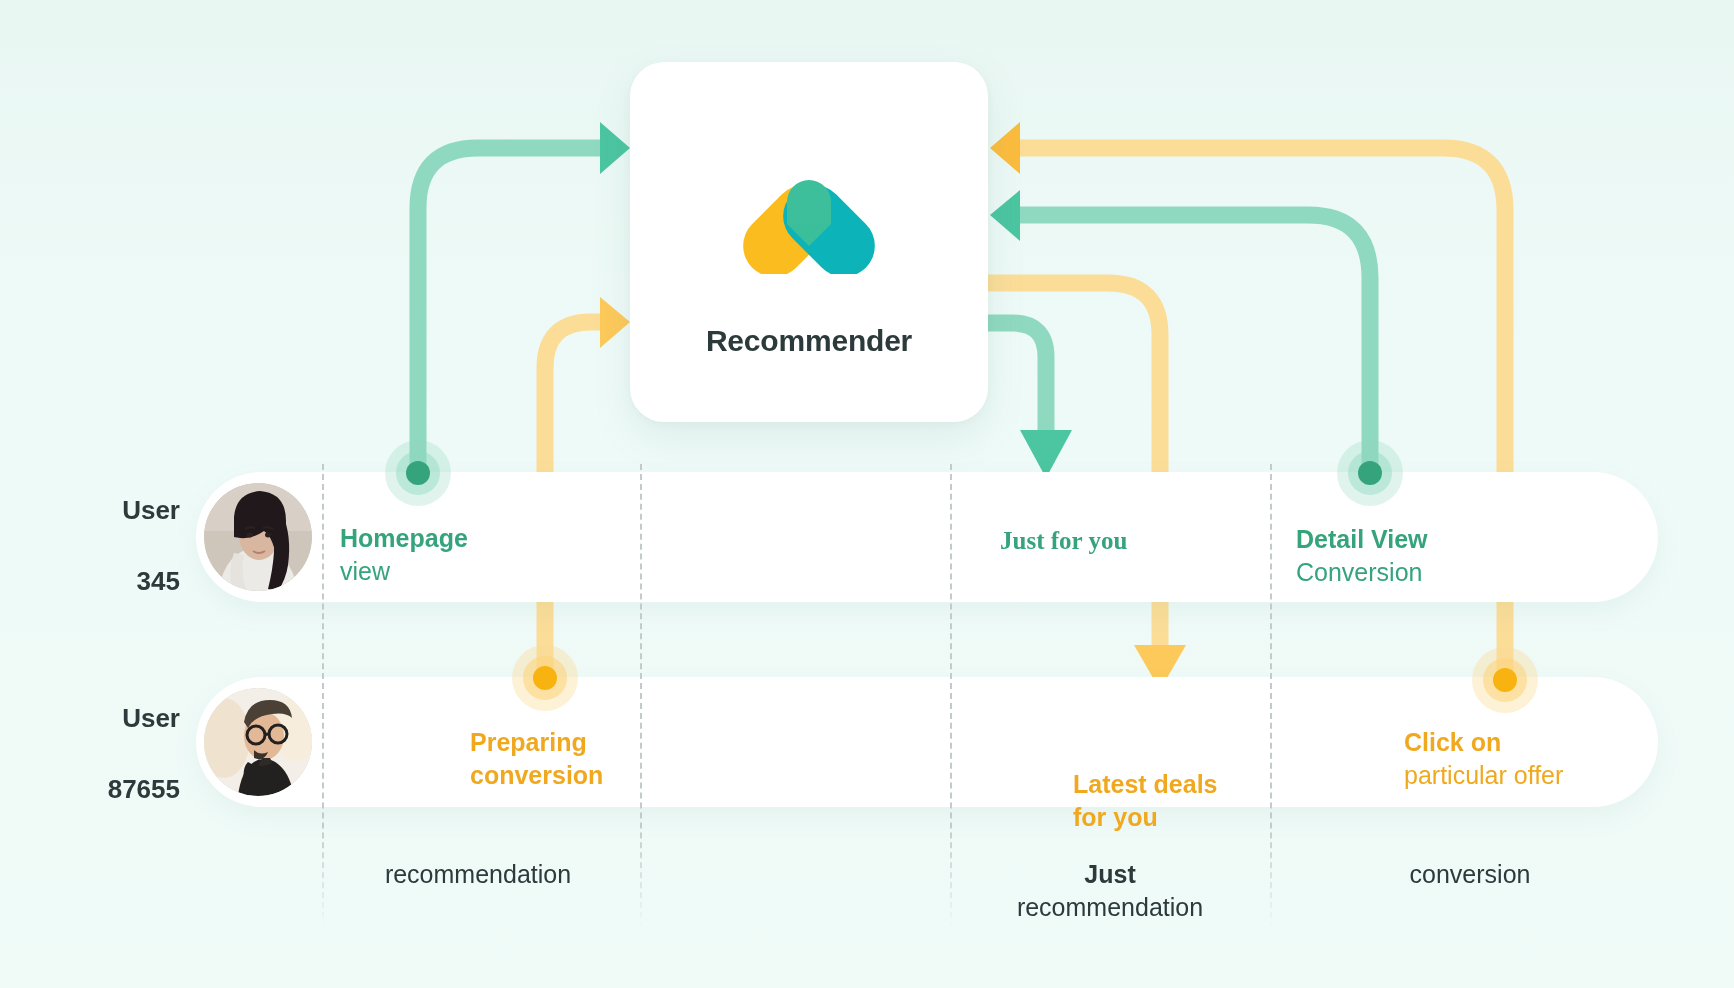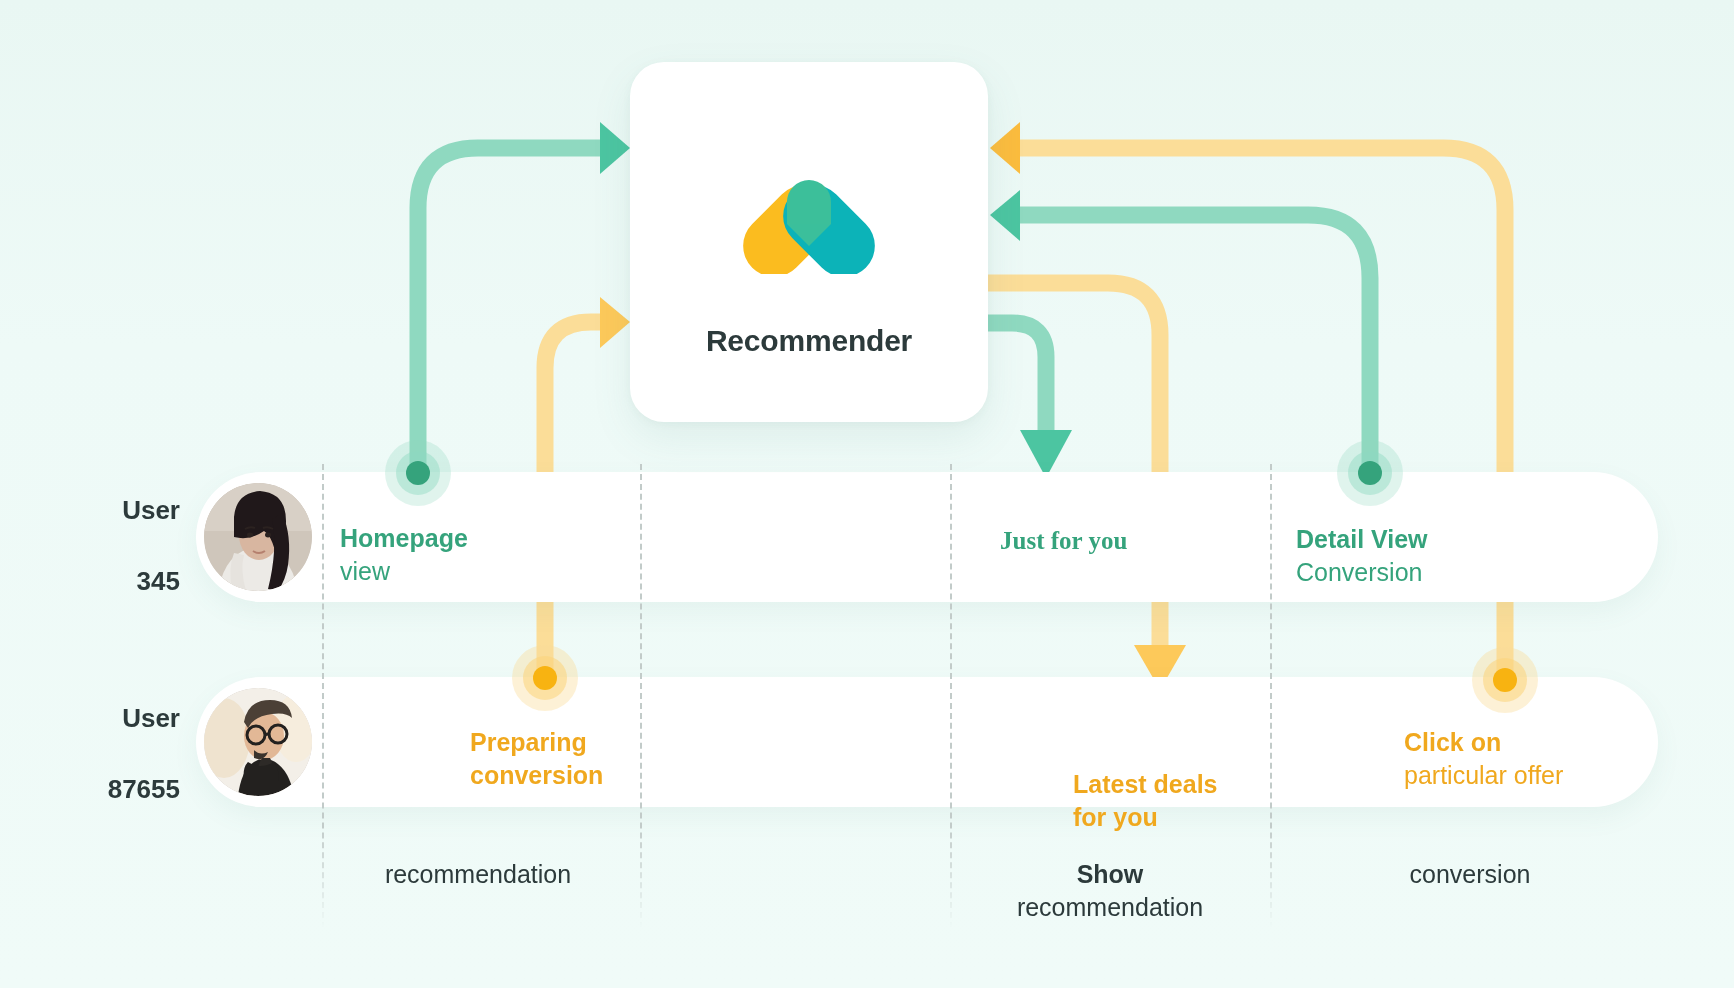--- a/index.html
+++ b/index.html
@@ -330,20 +330,20 @@
       <circle cx="1505" cy="680" r="33" fill="#fbdd98" opacity="0.40"></circle>
       <circle cx="1505" cy="680" r="22" fill="#fbd37a" opacity="0.55"></circle>
       <circle cx="1505" cy="680" r="12" fill="#f8b311"></circle>
     </g>
   </svg>
 
   <div class="phase phase-get">
     <div class="p-sub">recommendation</div>
   </div>
   <div class="phase phase-show">
-    <div class="p-main">Show</div>
+    <div class="p-main">Just</div>
     <div class="p-sub">recommendation</div>
   </div>
   <div class="phase phase-feedback">
     <div class="p-sub">conversion</div>
   </div>
 
 </div>
 
 </body></html>

